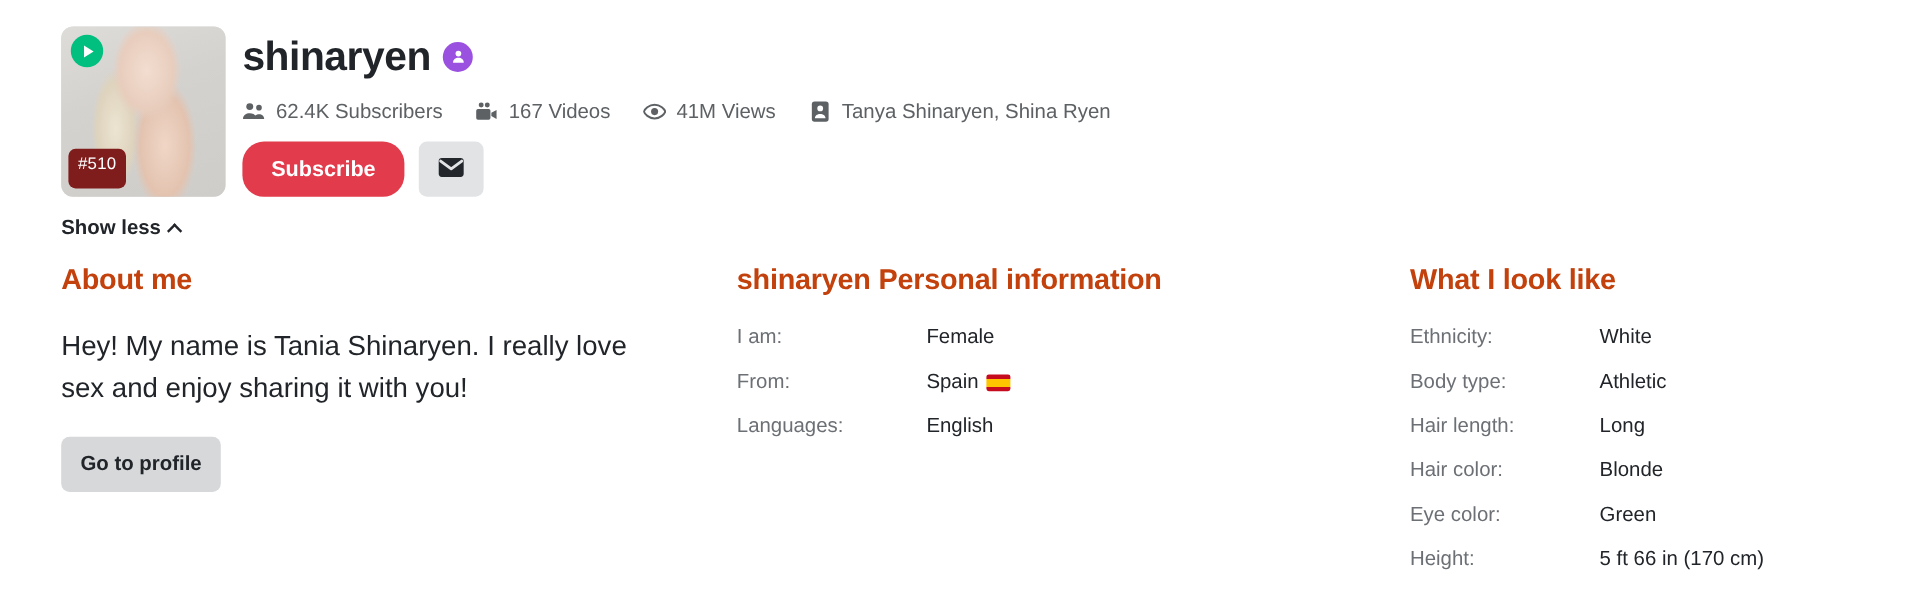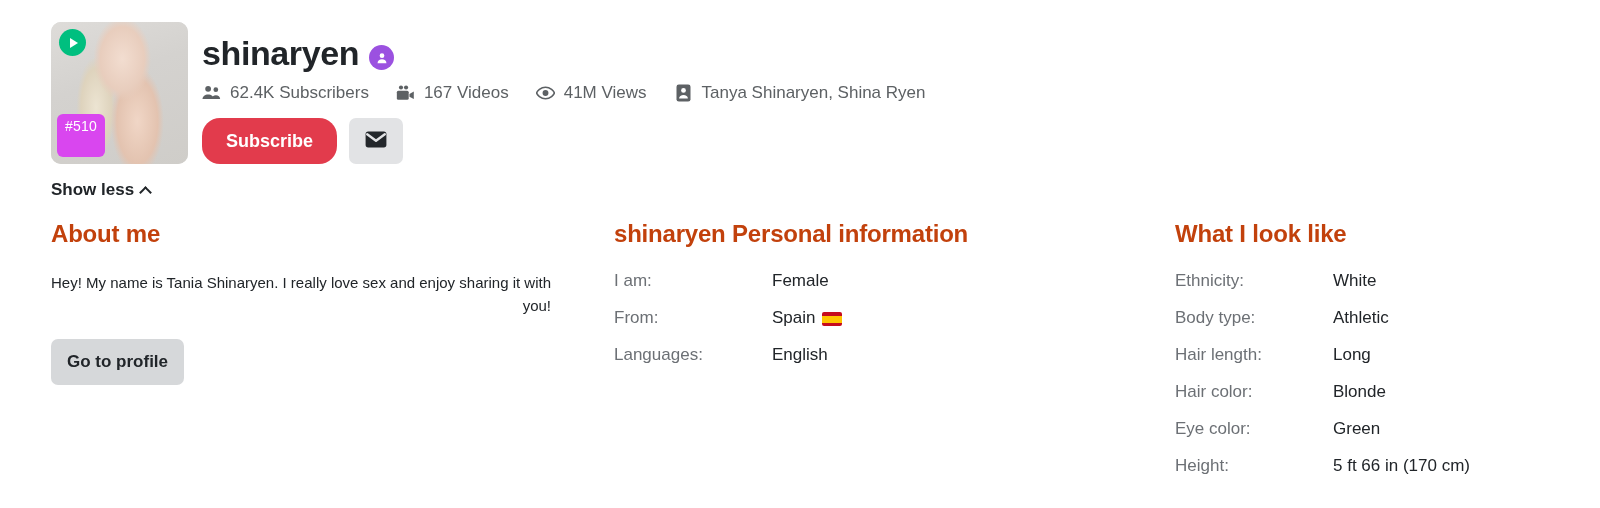--- a/index.html
+++ b/index.html
@@ -66,38 +66,38 @@
     border-left: 8px solid #ffffff;
     border-top: 5px solid transparent;
     border-bottom: 5px solid transparent;
     margin-left: 2px;
   }
 
   .rank-badge {
     position: absolute;
     left: 6px;
     bottom: 7px;
-    background: #d946ef;
+    background: #7f1d1d;
     color: #ffffff;
     font-size: 14px;
     font-weight: 400;
     line-height: 1;
-    padding: 5px 8px 24px 8px;
+    padding: 5px 8px 14px 8px;
     border-radius: 6px;
     letter-spacing: 0.2px;
   }
 
   .header-right {
     margin-left: 14px;
     padding-top: 2px;
   }
 
   .name-row {
     display: flex;
-    align-items: flex-end;
+    align-items: center;
     gap: 10px;
     height: 46px;
   }
 
   .username {
     font-size: 34px;
     font-weight: 700;
     color: #212529;
     letter-spacing: -0.4px;
     line-height: 1;
@@ -215,25 +215,24 @@
   .col-title {
     font-size: 24px;
     font-weight: 700;
     color: #c2410c;
     letter-spacing: -0.2px;
     line-height: 1.2;
     margin-bottom: 22px;
   }
 
   .bio-text {
-    font-size: 15px;
+    font-size: 23px;
     line-height: 1.55;
     color: #212529;
     max-width: 500px;
-    text-align: right;
   }
 
   .btn-profile {
     margin-top: 22px;
     background: #d6d8da;
     border: none;
     border-radius: 7px;
     height: 46px;
     padding: 0 16px;
     font-size: 17px;

